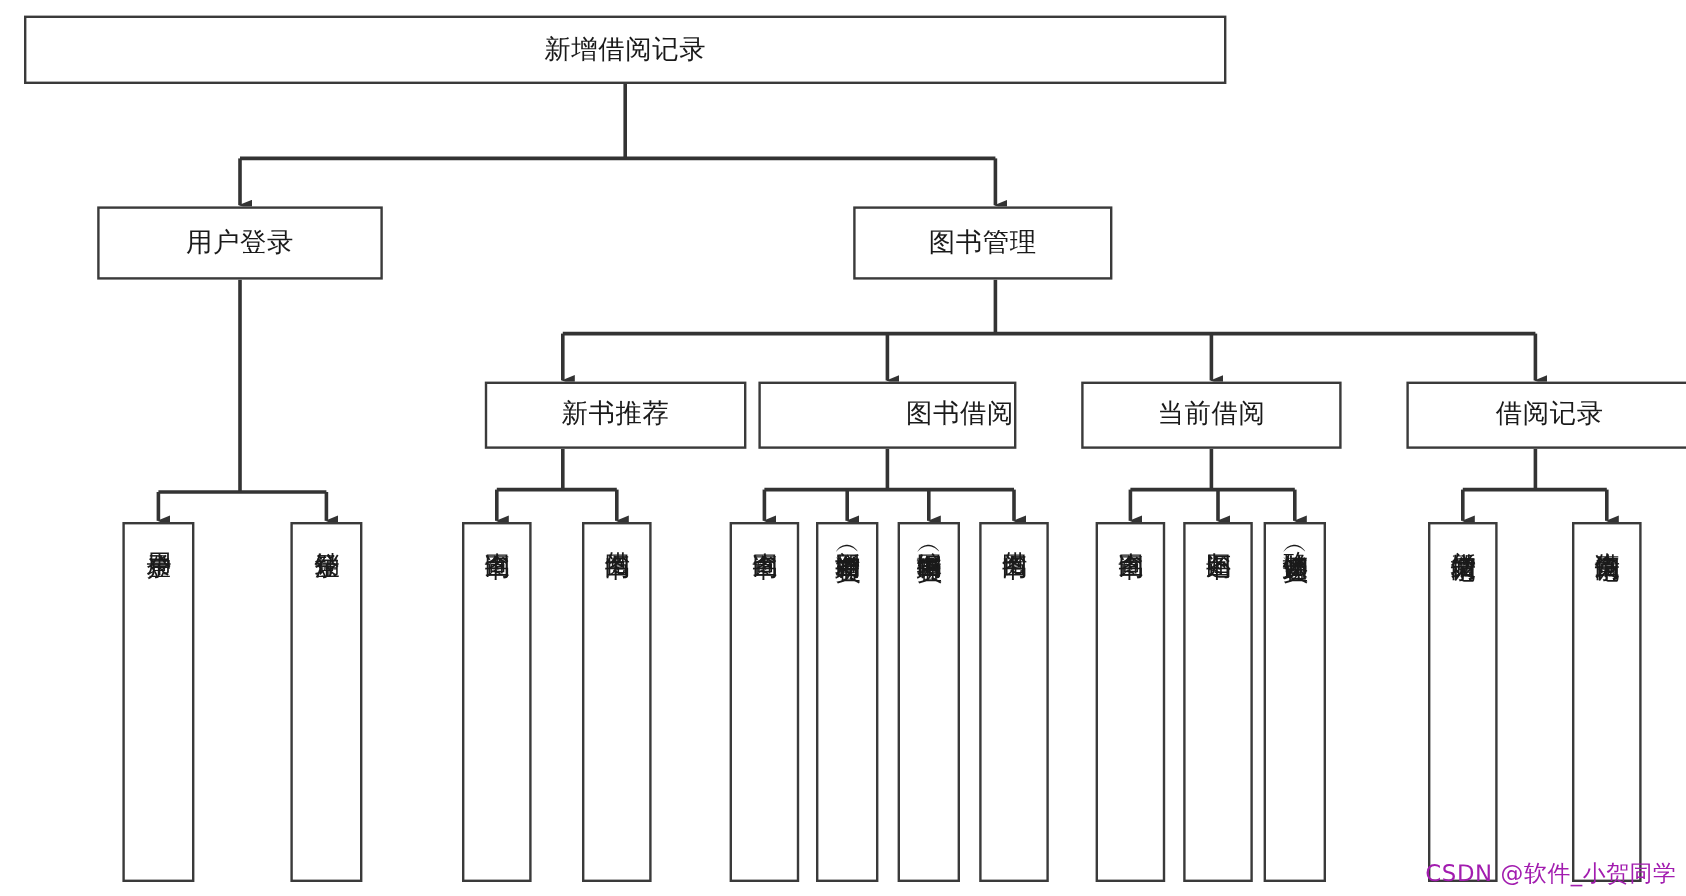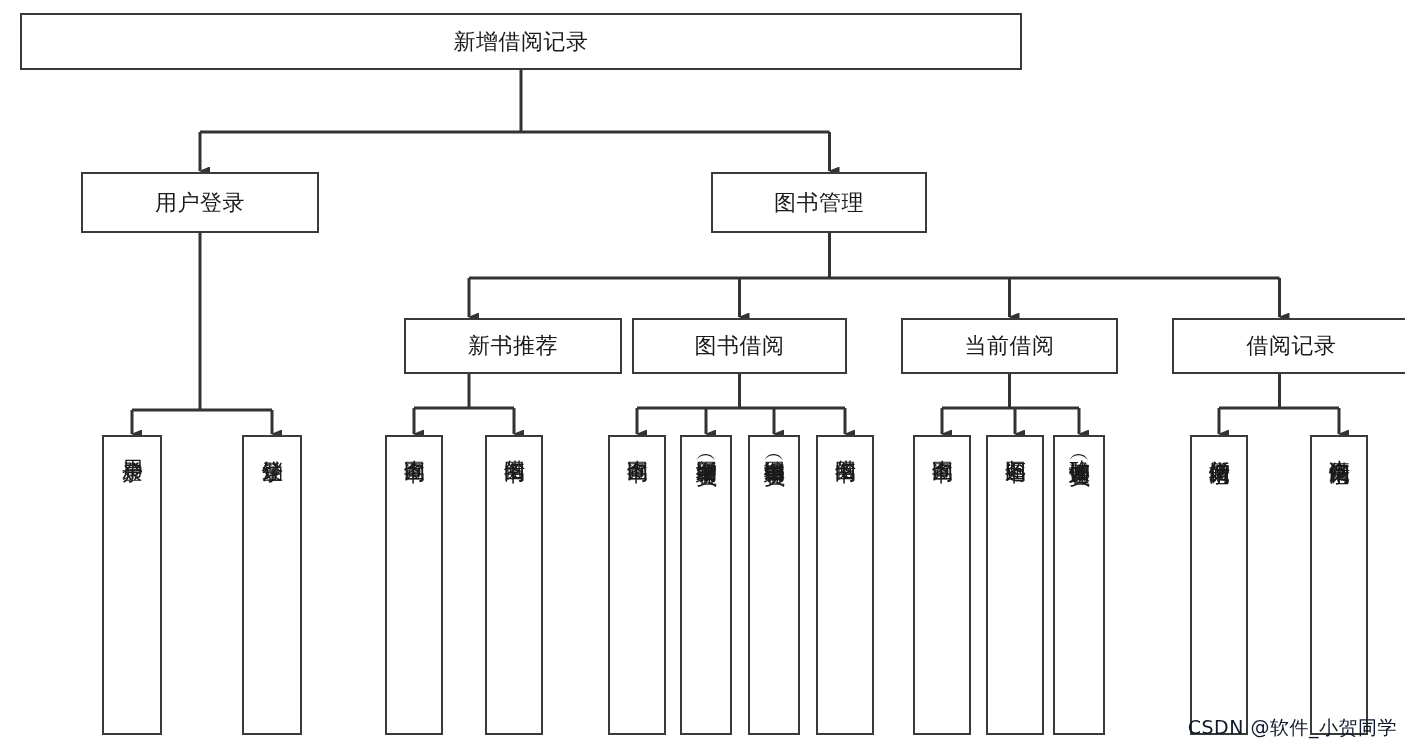--- a/index.html
+++ b/index.html
@@ -59,21 +59,21 @@
     font-size: 21px;
     line-height: 1.1;
     letter-spacing: 1px;
     white-space: nowrap;
   }
   .watermark {
     position: absolute;
     right: 8px;
     bottom: 6px;
     font-size: 19px;
-    color: #0f172a;
+    color: #a21caf;
     letter-spacing: 0.5px;
     z-index: 3;
     white-space: nowrap;
     font-family: "DejaVu Sans", "Liberation Sans", sans-serif;
   }
 </style>
 </head>
 <body>
 
 <div id="canvas">
@@ -128,21 +128,21 @@
   <div class="node h-node" style="left: 81px; top: 172px; width: 238px; height: 61px;">
     <span class="node-label">用户登录</span>
   </div>
   <div class="node h-node" style="left: 711px; top: 172px; width: 216px; height: 61px;">
     <span class="node-label">图书管理</span>
   </div>
 
   <div class="node h-node" style="left: 360px; top: 318px; width: 218px; height: 56px; margin-left: 44px;">
     <span class="node-label">新书推荐</span>
   </div>
-  <div class="node h-node" style="left: 632px; top: 318px; width: 215px; height: 56px;">
+  <div class="node h-node" style="left: 632px; top: 318px; width: 215px; height: 56px; justify-content: flex-end;">
     <span class="node-label">图书借阅</span>
   </div>
   <div class="node h-node" style="left: 901px; top: 318px; width: 217px; height: 56px;">
     <span class="node-label">当前借阅</span>
   </div>
   <div class="node h-node" style="left: 1172px; top: 318px; width: 239px; height: 56px;">
     <span class="node-label">借阅记录</span>
   </div>
 
   <div class="node v-node" style="left: 102px; top: 435px; width: 60px; height: 300px;">

